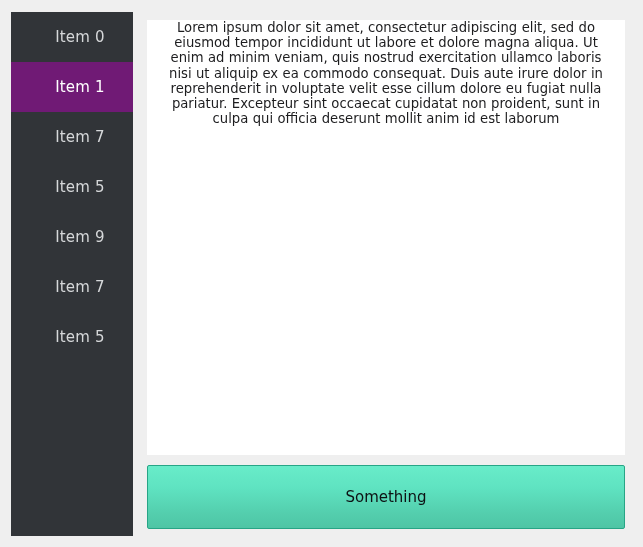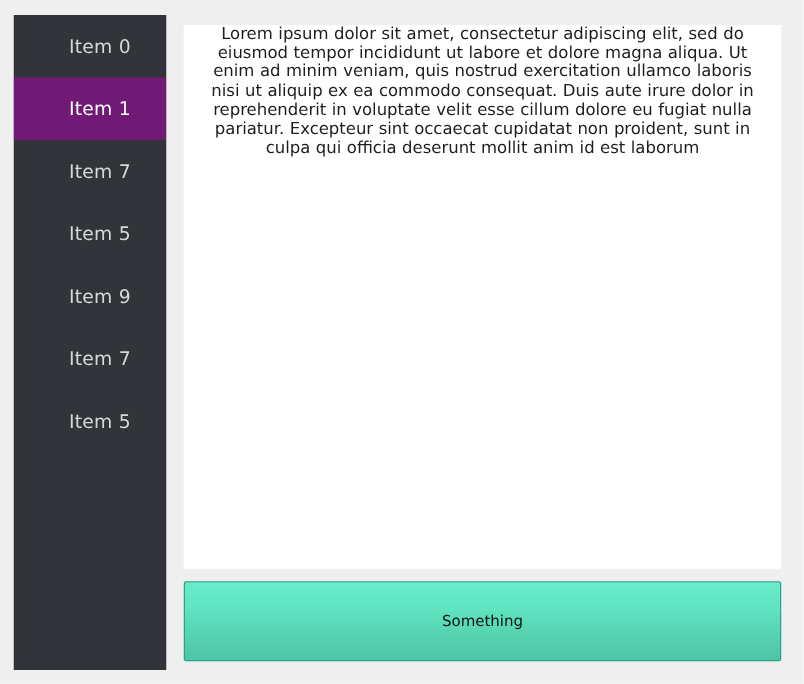--- a/index.html
+++ b/index.html
@@ -74,21 +74,21 @@
     left: 147px;
     top: 465px;
     width: 478px;
     height: 64px;
     box-sizing: border-box;
     border: 1px solid #27a586;
     border-radius: 2px;
     background: linear-gradient(to bottom, #68ecc9 0%, #5fe3c1 35%, #54cfae 75%, #4ec5a5 100%);
     color: #0d1214;
     font-family: "DejaVu Sans", sans-serif;
-    font-size: 12px;
+    font-size: 15px;
     text-align: center;
     line-height: 62px;
     cursor: pointer;
     padding: 0;
     user-select: none;
   }
 </style>
 </head>
 <body>
 

